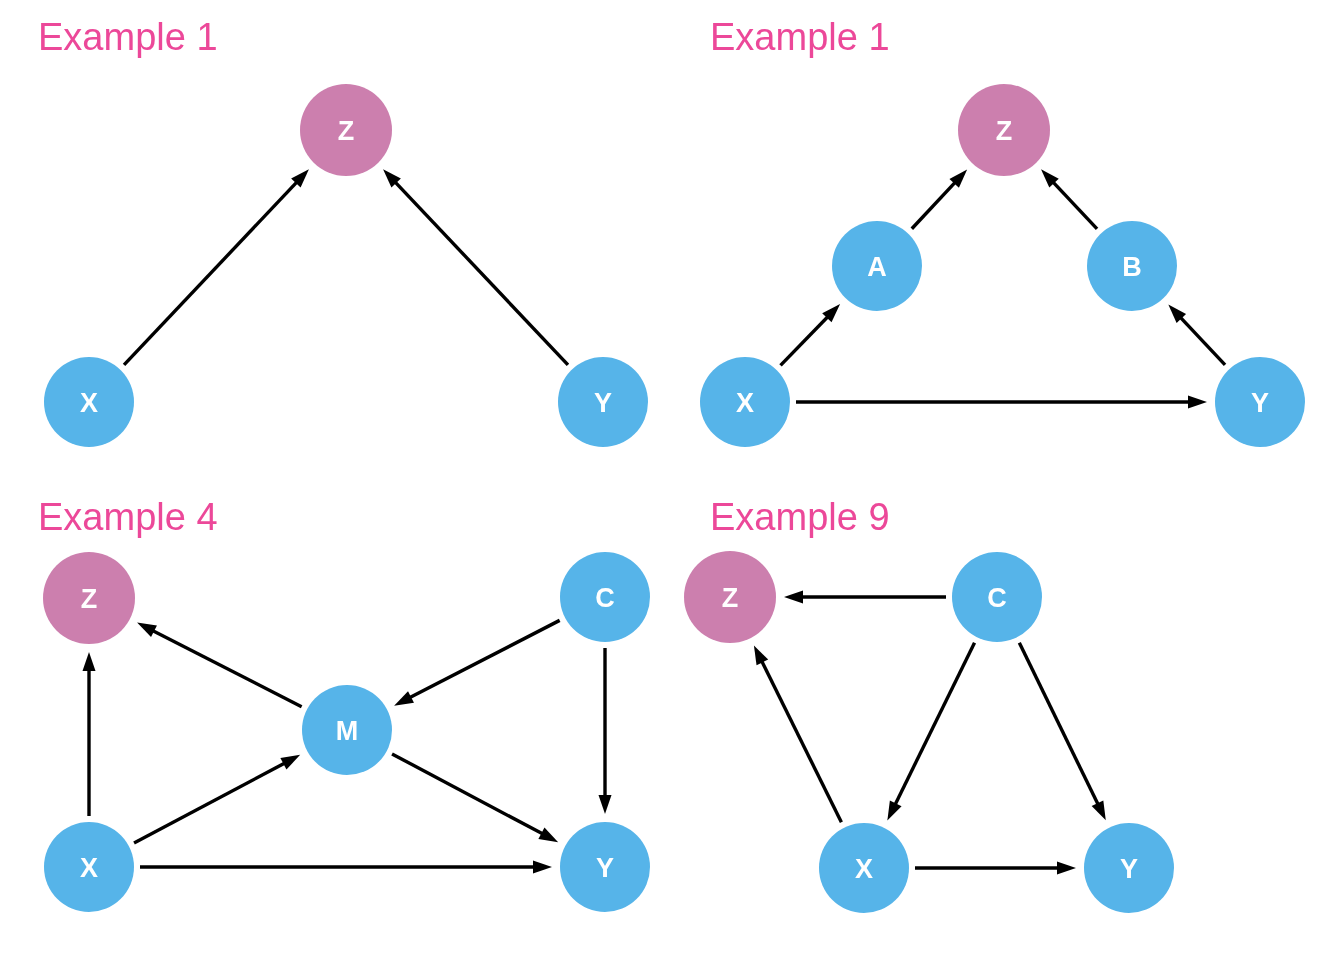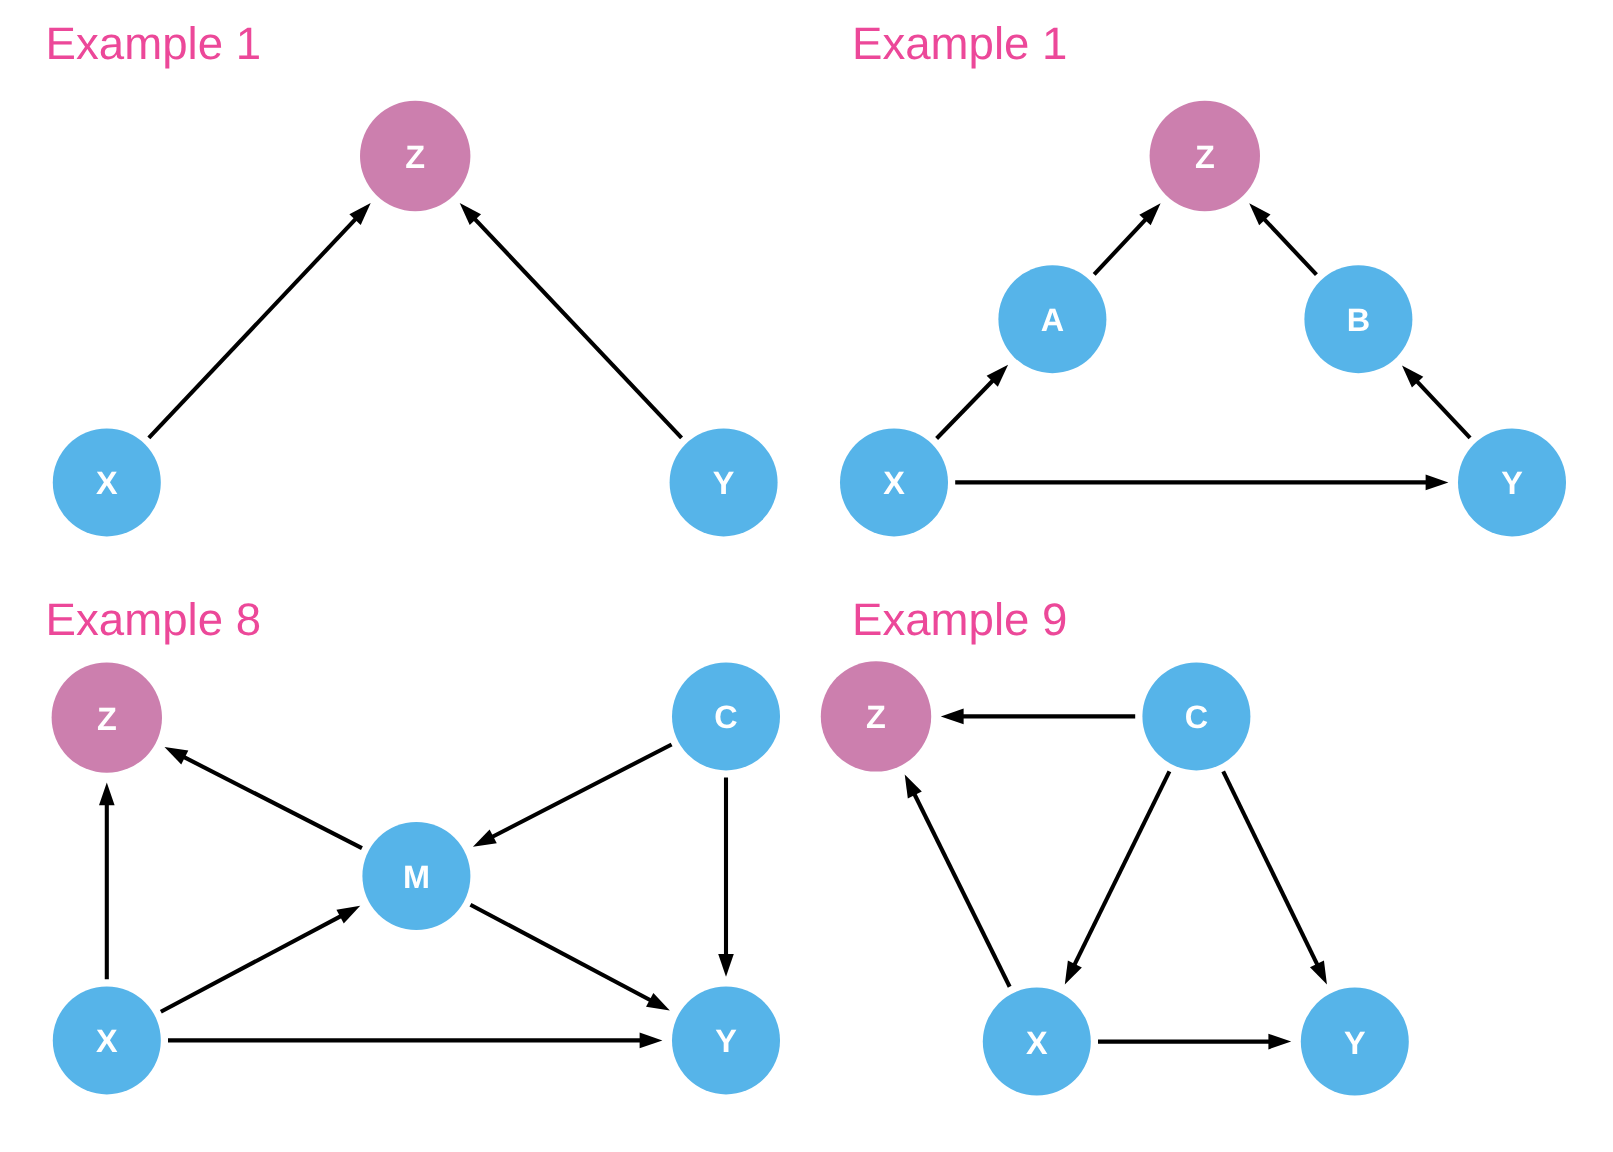--- a/index.html
+++ b/index.html
@@ -137,21 +137,21 @@
             <text class="node-label" x="73" y="403">X</text>
           </g>
           <g>
             <circle class="node-circle" cx="588" cy="402" r="45" fill="#56b4e9"></circle>
             <text class="node-label" x="588" y="403">Y</text>
           </g>
         </g>
       </svg>
     </div>
     <div class="panel" style="left: 0px; top: 480px;">
-      <div class="panel-title">Example 8</div>
+      <div class="panel-title">Example 4</div>
       <svg class="graph-svg" viewBox="0 0 672 480" width="672" height="480">
         <g>
           <g>
             <line class="edge-line" x1="89.00" y1="336.00" x2="89.00" y2="187.58" stroke-linecap="butt"></line>
             <polygon points="89.00,172.00 95.50,191.00 82.50,191.00" fill="#000000"></polygon>
           </g>
           <g>
             <line class="edge-line" x1="301.60" y1="226.77" x2="150.94" y2="149.69" stroke-linecap="butt"></line>
             <polygon points="137.07,142.60 156.95,145.46 151.03,157.04" fill="#000000"></polygon>
           </g>

